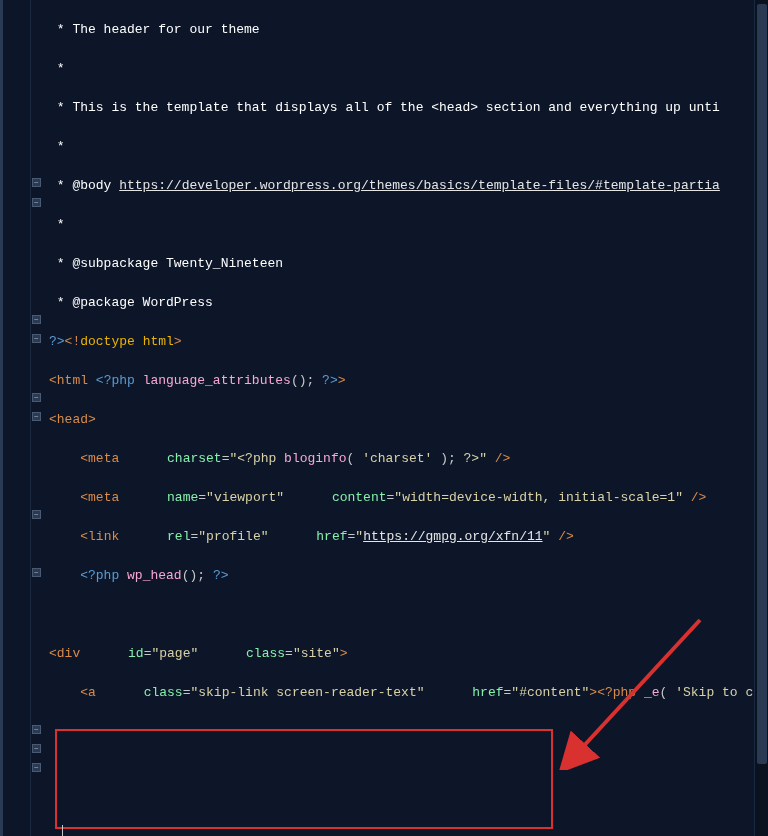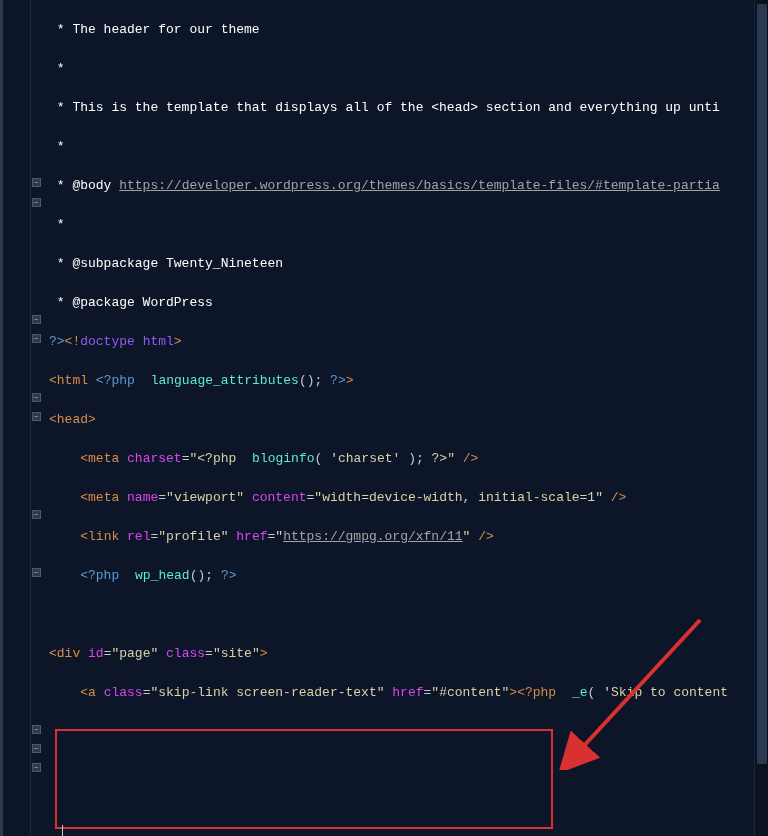--- a/index.html
+++ b/index.html
@@ -53,26 +53,26 @@
     padding: 0 0 0 4px;
     white-space: pre;
     color: #c5c8c6;
     overflow: hidden;
     position: relative;
   }
   .line { height: 19.5px; white-space: pre; }
   .c-comment { color: #ffffff; }
   .c-str { color: #d9d2a6; }
   .c-tag { color: #d98b4a; }
-  .c-attr { color: #d946ef; }
+  .c-attr { color: #86efac; padding-left: 40px; }
   .c-php { color: #5a9bd4; }
   .c-op { color: #c5c8c6; }
-  .c-func { color: #5eead4; margin-left: 8px; }
-  .c-link { color: #a3a3a3; text-decoration: underline; }
-  .c-special { color: #8b5cf6; text-align: right; }
+  .c-func { color: #f9a8d4; }
+  .c-link { color: #e5e5e5; text-decoration: underline; }
+  .c-special { color: #eab308; text-align: right; }
   .c-underline { text-decoration: underline; }
   .highlight-box {
     position: absolute;
     border: 2px solid #d93030;
     left: 55px;
     top: 729px;
     width: 498px;
     height: 100px;
     pointer-events: none;
   }

